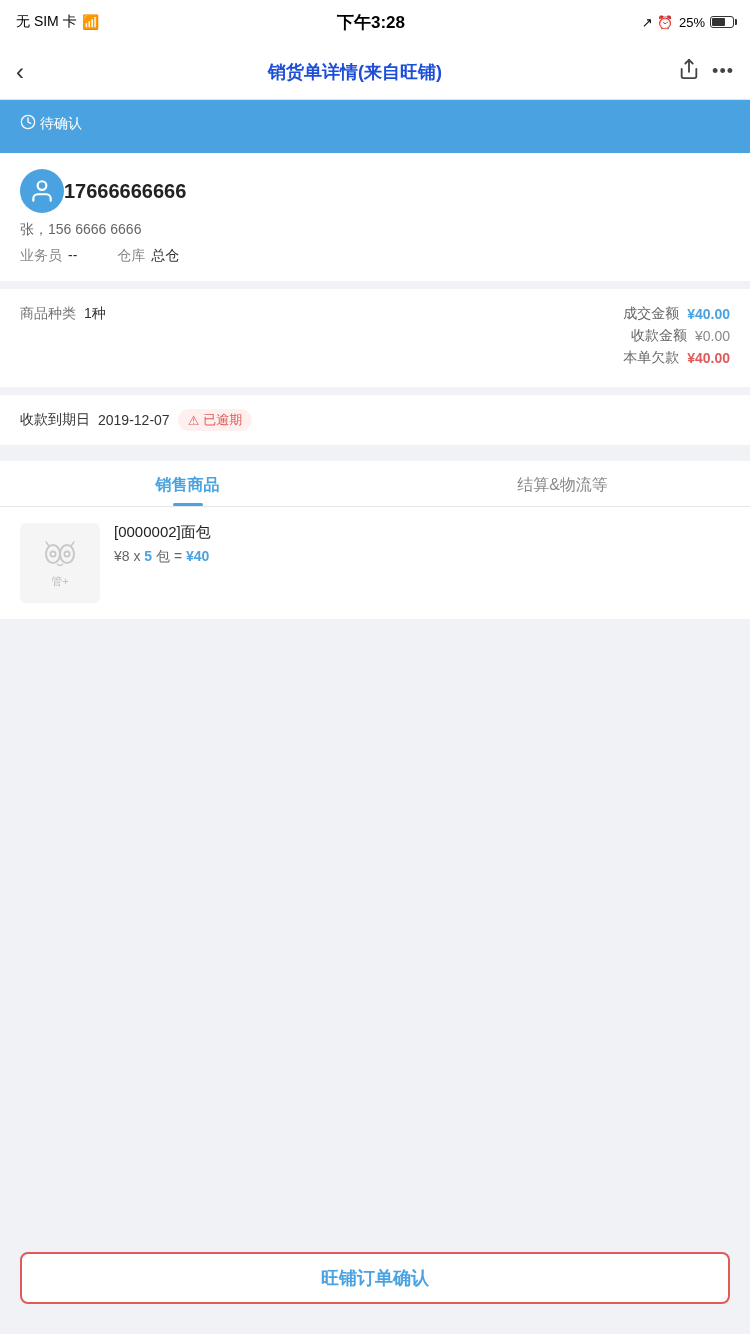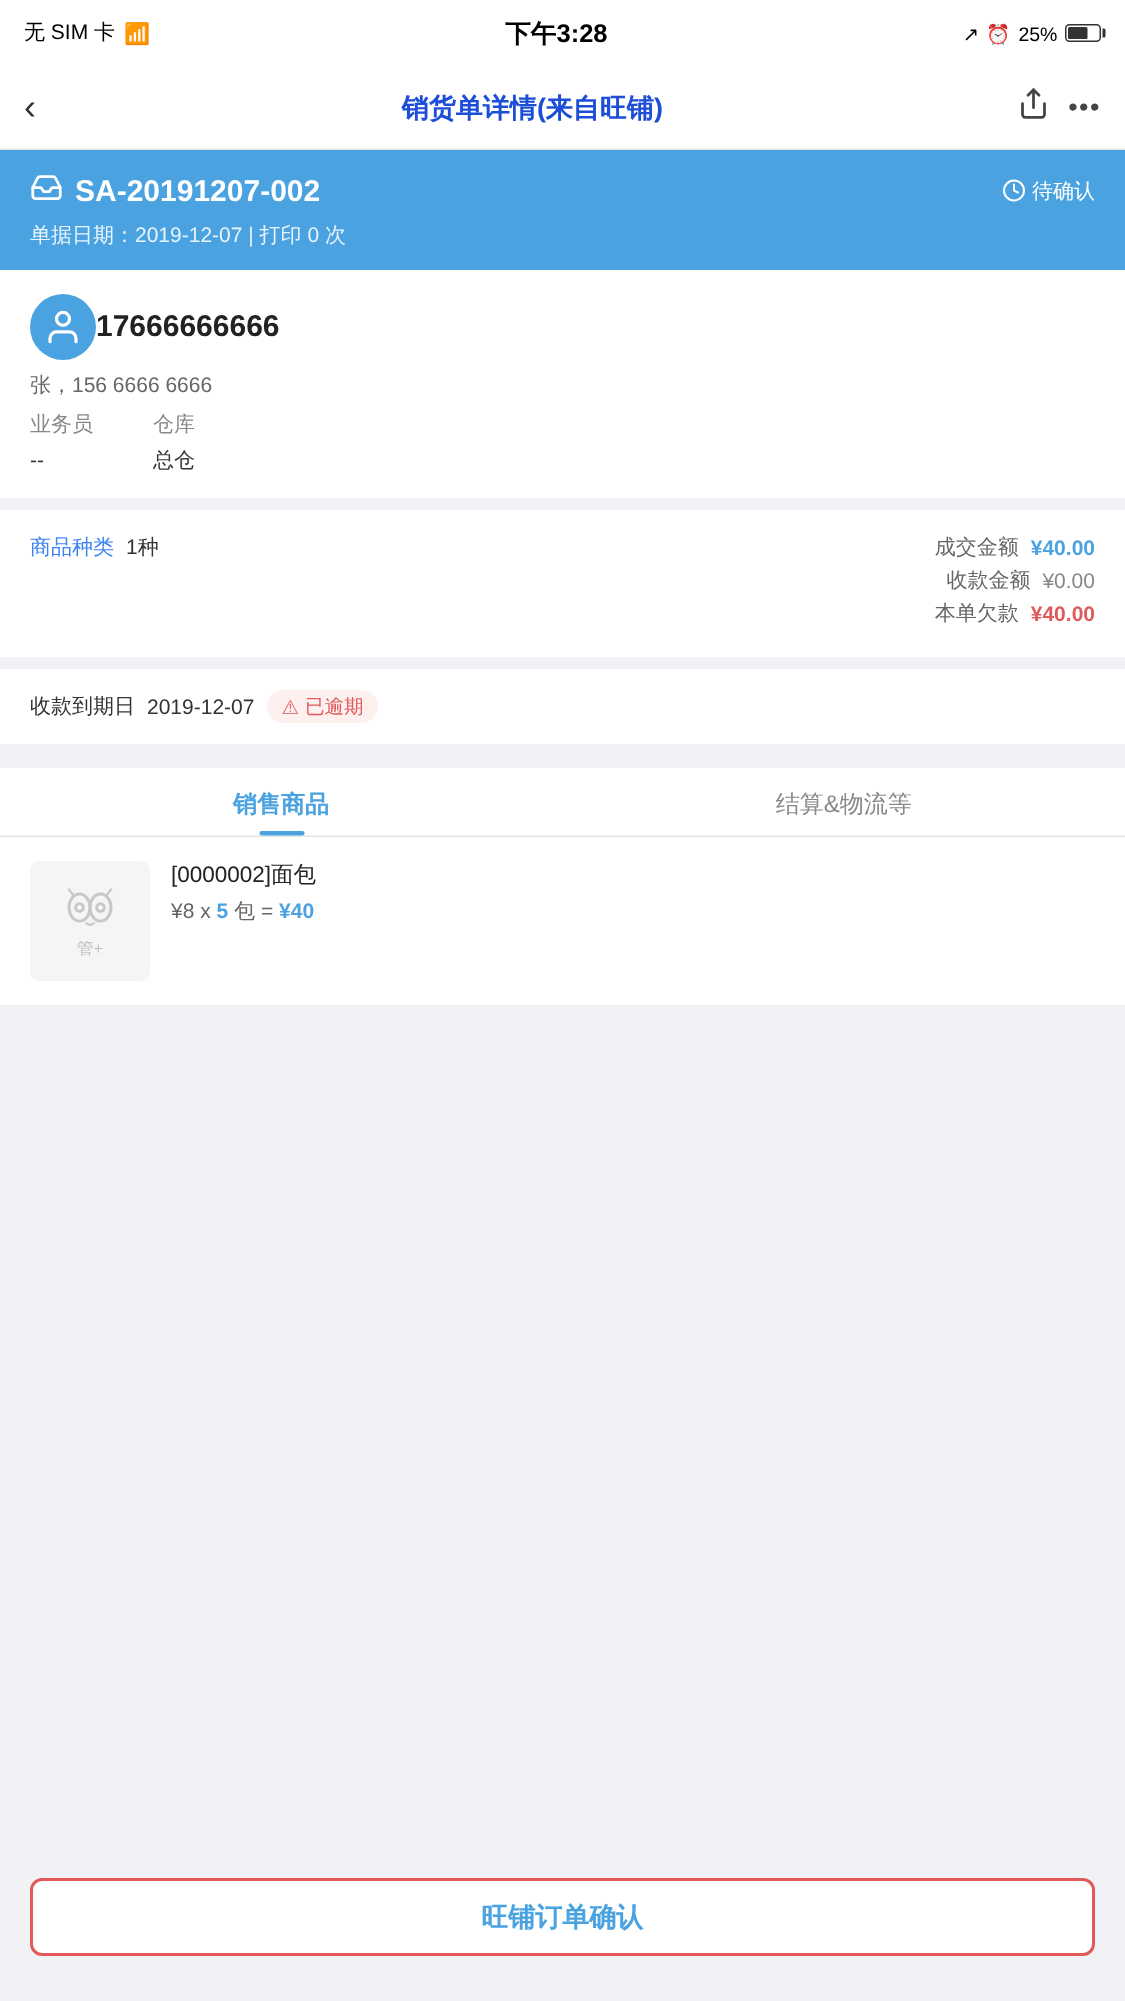--- a/index.html
+++ b/index.html
@@ -101,39 +101,39 @@
       width: 44px; height: 44px; border-radius: 50%;
       background: #4aa3e0;
       display: flex; align-items: center; justify-content: center;
       color: #fff; font-size: 22px; flex-shrink: 0;
     }
     .customer-phone { font-size: 20px; font-weight: 600; color: #222; }
     .customer-name { font-size: 14px; color: #666; margin-bottom: 8px; }
     .customer-meta {
       display: flex; gap: 40px; font-size: 14px; color: #666;
     }
-    .meta-item { display: flex; gap: 6px; flex-direction: column; }
+    .meta-item { display: flex; gap: 6px; }
     .meta-label { color: #888; }
     .meta-value { color: #333; }
 
     .divider { height: 8px; background: #f0f2f5; }
 
     
     .summary-section {
       background: #fff;
       padding: 16px 20px;
       display: flex;
       gap: 0;
     }
     .summary-left { flex: 1; }
     .summary-right { flex: 1; text-align: right; }
     .summary-row { display: flex; justify-content: flex-end; align-items: center; margin-bottom: 4px; font-size: 14px; }
     .summary-row-label { color: #666; margin-right: 8px; }
     .summary-product-row { display: flex; align-items: center; font-size: 14px; color: #333; }
-    .summary-product-label { color: #3b82f6; margin-right: 8px; font-family: Liberation Serif, serif; }
+    .summary-product-label { color: #737373; margin-right: 8px; font-family: Liberation Serif, serif; }
     .amount-blue { color: #4aa3e0; font-weight: 600; }
     .amount-gray { color: #888; }
     .amount-red { color: #e05a5a; font-weight: 600; }
 
     
     .due-section {
       background: #fff;
       padding: 14px 20px;
       font-size: 14px;
       color: #333;
@@ -258,40 +258,30 @@
         <polyline points="16 6 12 2 8 6"></polyline>
         <line x1="12" y1="2" x2="12" y2="15"></line>
       </svg>
     </span>
     <span class="nav-more">•••</span>
   </div>
 </div>
 
 <div class="order-banner">
   <div class="order-banner-top">
-    <div class="order-id">
-      <span>
-        <svg width="22" height="22" viewBox="0 0 24 24" fill="none" stroke="#fff" stroke-width="2" stroke-linecap="round" stroke-linejoin="round">
-          <polyline points="22 12 16 12 14 15 10 15 8 12 2 12"></polyline>
-          <path d="M5.45 5.11L2 12v6a2 2 0 0 0 2 2h16a2 2 0 0 0 2-2v-6l-3.45-6.89A2 2 0 0 0 16.76 4H7.24a2 2 0 0 0-1.79 1.11z"></path>
-        </svg>
-      </span>
-      <span>SA-20191207-002</span>
-    </div>
     <div class="order-status">
       <span>
         <svg width="16" height="16" viewBox="0 0 24 24" fill="none" stroke="#fff" stroke-width="2" stroke-linecap="round" stroke-linejoin="round">
           <circle cx="12" cy="12" r="10"></circle>
           <polyline points="12 6 12 12 16 14"></polyline>
         </svg>
       </span>
       <span>待确认</span>
     </div>
   </div>
-  <div class="order-date">单据日期：2019-12-07 | 打印 0 次</div>
 </div>
 
 <div class="customer-section">
   <div class="customer-row">
     <div class="avatar">
       <svg width="26" height="26" viewBox="0 0 24 24" fill="none" stroke="#fff" stroke-width="2" stroke-linecap="round" stroke-linejoin="round">
         <path d="M20 21v-2a4 4 0 0 0-4-4H8a4 4 0 0 0-4 4v2"></path>
         <circle cx="12" cy="7" r="4"></circle>
       </svg>
     </div>

